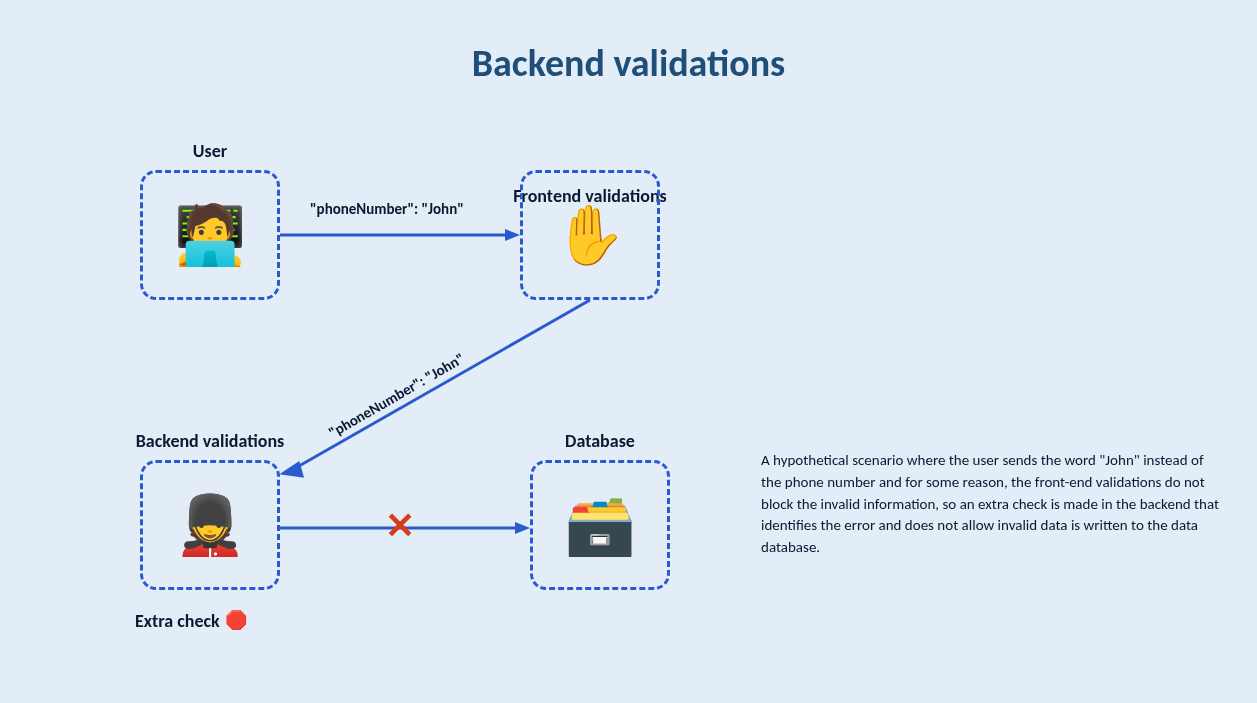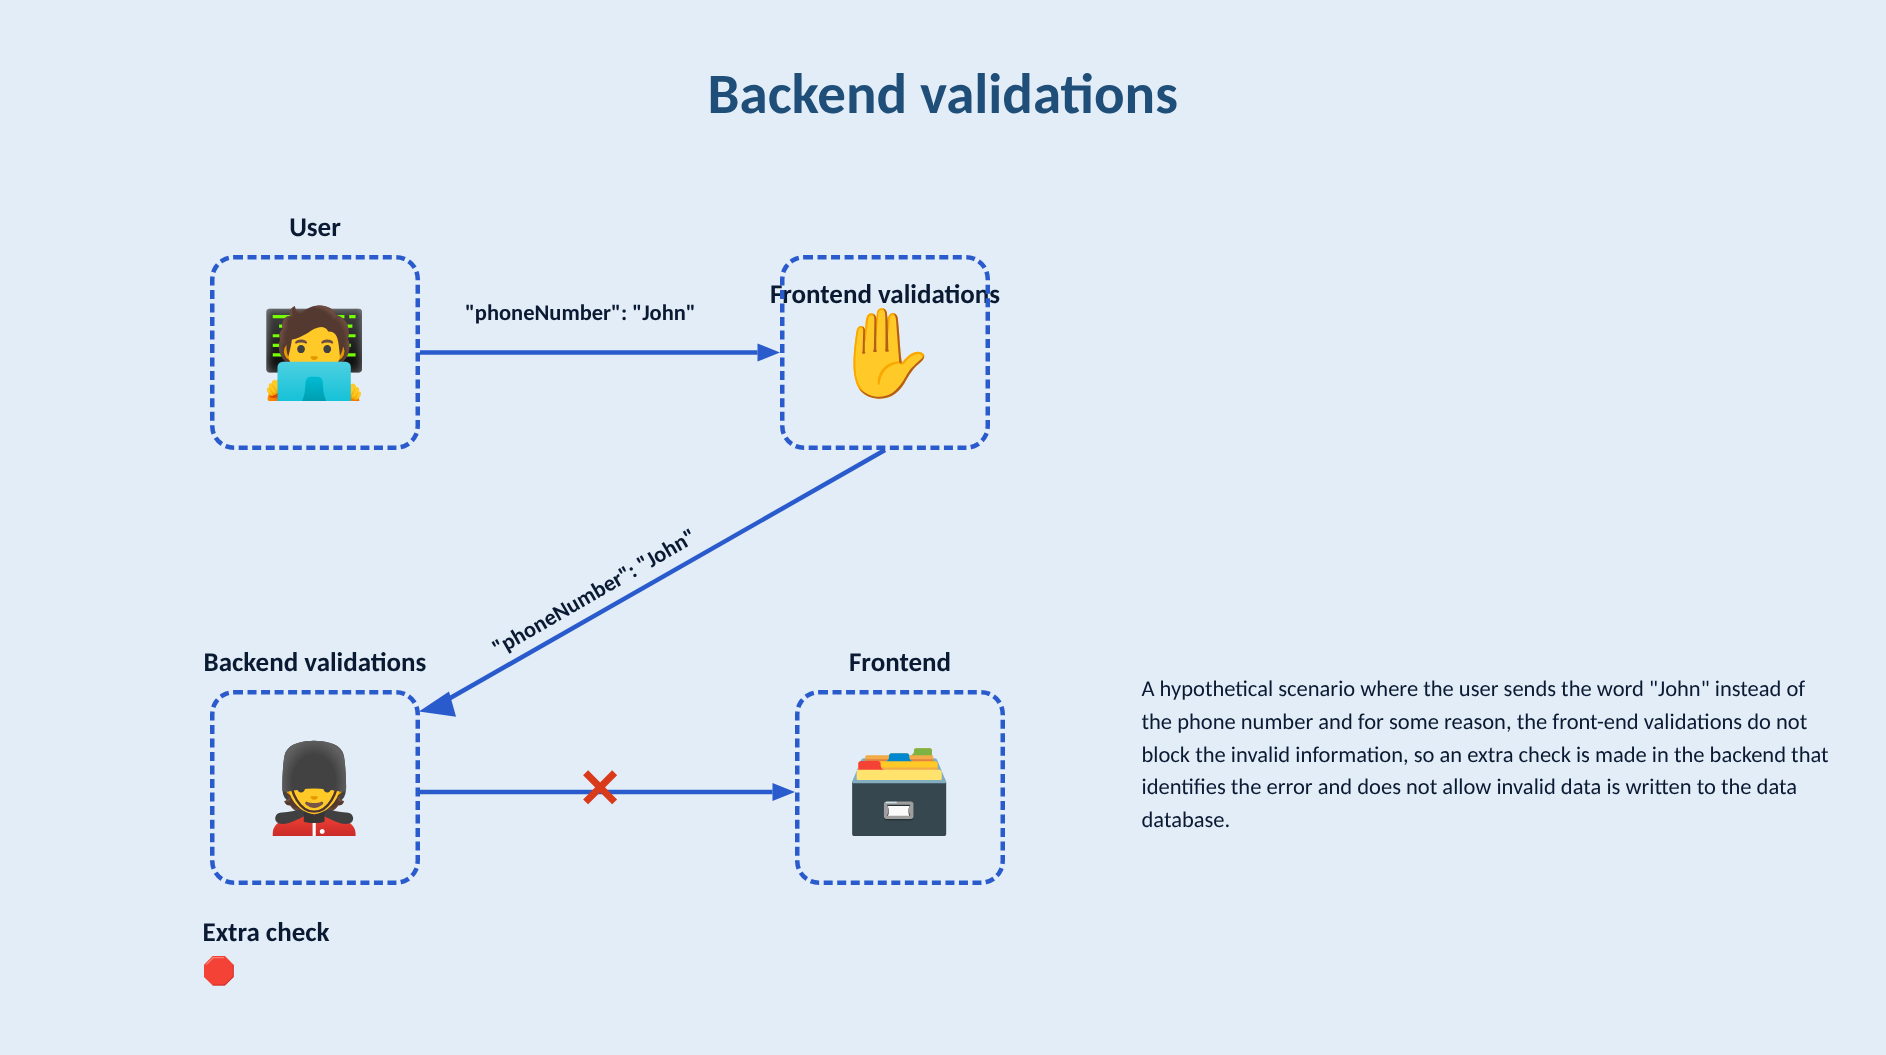--- a/index.html
+++ b/index.html
@@ -68,23 +68,22 @@
     font-weight: 700;
     color: #d93a1a;
     line-height: 1;
   }
   .extra-check {
     position: absolute;
     font-size: 18px;
     font-weight: 600;
     color: #0a1a33;
     display: flex;
-    align-items: flex-start;
+    align-items: center;
     gap: 6px;
-    flex-direction: column;
   }
   .stop-sign {
     display: inline-block;
     width: 20px;
     height: 20px;
     line-height: 1;
   }
   .desc {
     position: absolute;
     right: 36px;
@@ -109,21 +108,21 @@
 <div class="node-label" style="left:480px; top:140px; width:220px;margin-top:45px;">Frontend validations</div>
 <div class="node-box" style="left:520px; top:170px;">
   <span>✋</span>
 </div>
 
 <div class="node-label" style="left:100px; top:430px; width:220px;">Backend validations</div>
 <div class="node-box" style="left:140px; top:460px;">
   <span>💂</span>
 </div>
 
-<div class="node-label" style="left:520px; top:430px; width:160px;">Frontend</div>
+<div class="node-label" style="left:520px; top:430px; width:160px;">Database</div>
 <div class="node-box" style="left:530px; top:460px;">
   <span>🗃️</span>
 </div>
 
 <svg class="arrow-svg" style="left:280px; top:225px; width:240px; height:20px;">
   <line class="arrow-line" x1="0" y1="10" x2="225" y2="10"></line>
   <polygon class="arrow-head" points="225,4 240,10 225,16"></polygon>
 </svg>
 <div class="edge-label" style="left:310px; top:200px;">"phoneNumber": "John"</div>
 

